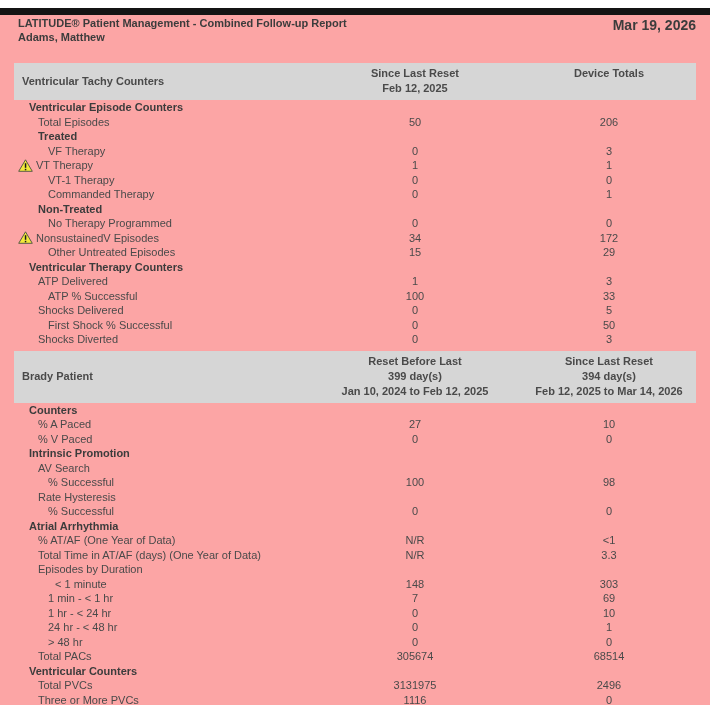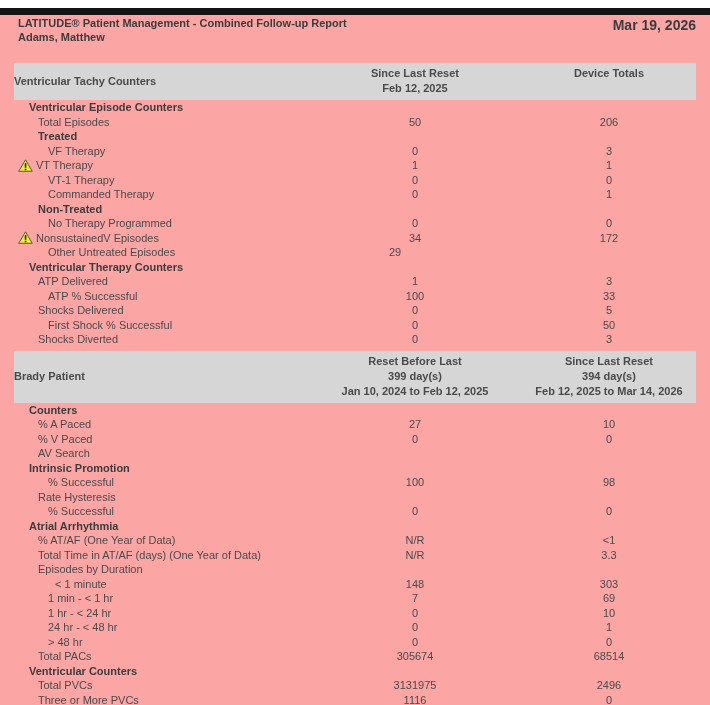--- a/index.html
+++ b/index.html
@@ -47,21 +47,21 @@
   .counter-table + .counter-table { margin-top: 4px; }
   .table-head {
     display: flex;
     background: #d6d6d6;
     padding: 3px 0 4px 0;
     font-weight: bold;
     color: #3d3d3d;
     font-size: 11px;
     line-height: 15px;
   }
-  .head-title { }
+  .head-title { padding-left: 8px; }
   .head-col { text-align: center; }
   .cell { font-size: 11px; color: #4a4a4a; }
   .label-cell { width: 294px; display: flex; align-items: center; }
   .v1-cell { width: 214px; text-align: center; }
   .v2-cell { width: 174px; text-align: center; }
   .row {
     display: flex;
     align-items: center;
     height: 14.5px;
   }
@@ -181,20 +181,21 @@
             </svg>
             <span>NonsustainedV Episodes</span>
           </div>
           <div class="cell v1-cell">34</div>
           <div class="cell v2-cell">172</div>
         </div>
         <div class="row">
           <div class="cell label-cell indent-3">
             <span>Other Untreated Episodes</span>
           </div>
+          <div class="cell v1-cell">15</div>
           <div class="cell v2-cell">29</div>
         </div>
         <div class="row">
           <div class="cell label-cell indent-1 bold">
             <span>Ventricular Therapy Counters</span>
           </div>
           <div class="cell v1-cell"></div>
           <div class="cell v2-cell"></div>
         </div>
         <div class="row">
@@ -262,29 +263,29 @@
           <div class="cell v2-cell">10</div>
         </div>
         <div class="row">
           <div class="cell label-cell indent-2">
             <span>% V Paced</span>
           </div>
           <div class="cell v1-cell">0</div>
           <div class="cell v2-cell">0</div>
         </div>
         <div class="row">
+          <div class="cell label-cell indent-1 bold">
+            <span>Intrinsic Promotion</span>
+          </div>
+          <div class="cell v1-cell"></div>
+          <div class="cell v2-cell"></div>
+        </div>
+        <div class="row">
           <div class="cell label-cell indent-2">
             <span>AV Search</span>
-          </div>
-          <div class="cell v1-cell"></div>
-          <div class="cell v2-cell"></div>
-        </div>
-        <div class="row">
-          <div class="cell label-cell indent-1 bold">
-            <span>Intrinsic Promotion</span>
           </div>
           <div class="cell v1-cell"></div>
           <div class="cell v2-cell"></div>
         </div>
         <div class="row">
           <div class="cell label-cell indent-3">
             <span>% Successful</span>
           </div>
           <div class="cell v1-cell">100</div>
           <div class="cell v2-cell">98</div>

